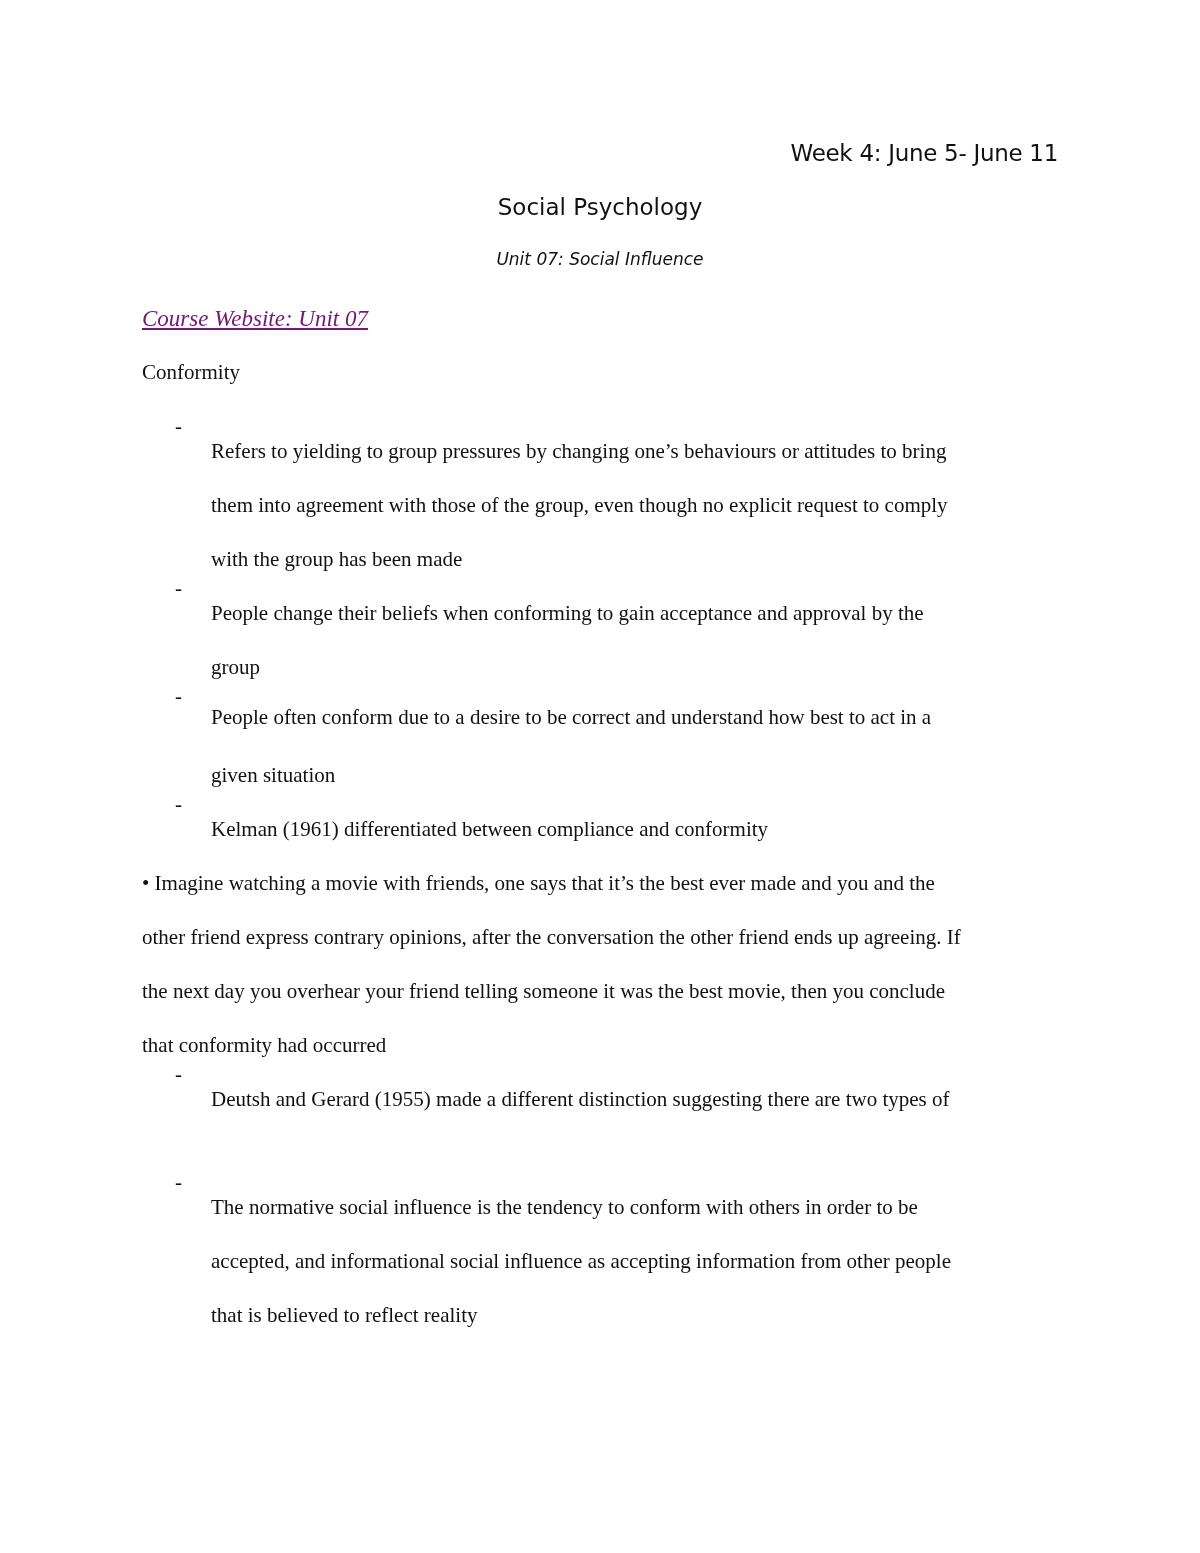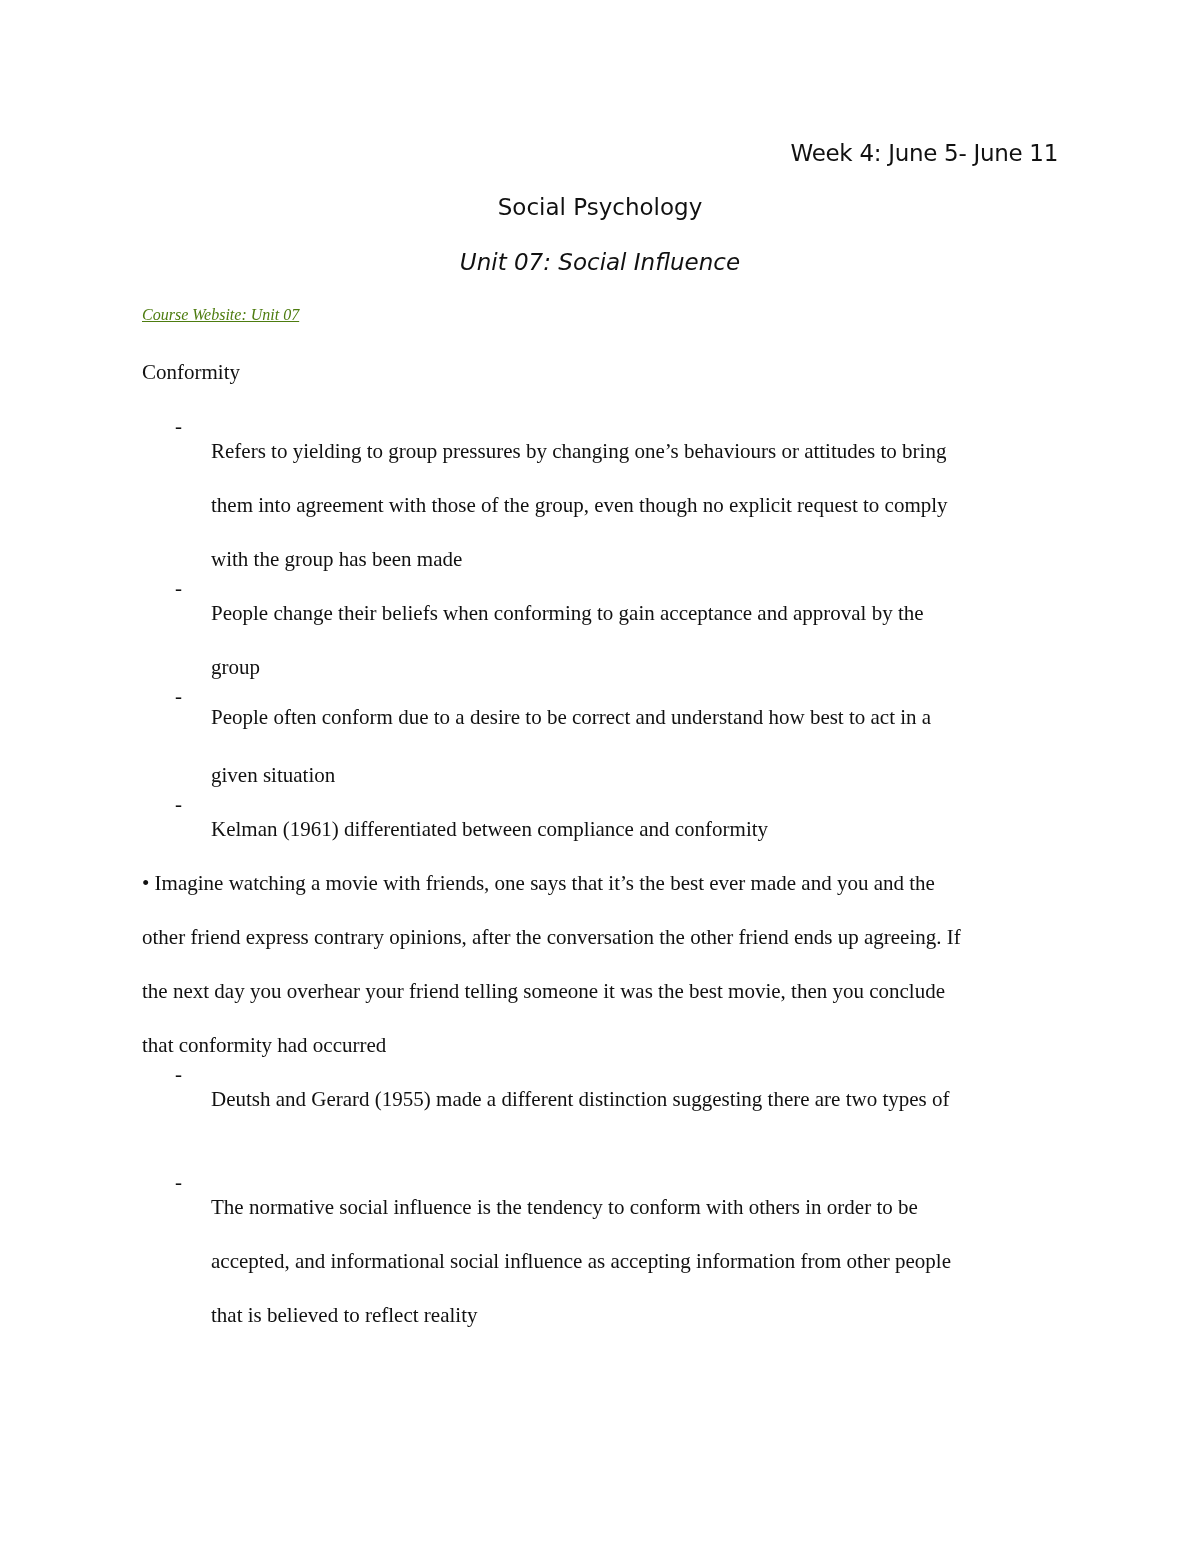--- a/index.html
+++ b/index.html
@@ -2,22 +2,22 @@
 <html><head>
 <meta charset="utf-8">
 <style>
   html, body { margin: 0; padding: 0; background: #ffffff; }
   body { width: 1200px; height: 1553px; position: relative; overflow: hidden; color: #111; }
   .page { position: absolute; left: 0; top: 0; width: 1200px; height: 1553px; }
   .sans { font-family: "DejaVu Sans", sans-serif; }
   .serif { font-family: "Liberation Serif", serif; }
   .week { position: absolute; right: 142px; top: 140px; font-size: 23px; letter-spacing: -0.3px; }
   .title { position: absolute; left: 0; width: 1200px; top: 194px; text-align: center; font-size: 23px; font-weight: normal; }
-  .subtitle { position: absolute; left: 0; width: 1200px; top: 249px; text-align: center; font-size: 23px; font-style: italic; }
-  .link { position: absolute; left: 142px; top: 306px; font-size: 16px; font-style: italic; text-decoration: underline; color: #4d7c0f; }
+  .subtitle { position: absolute; left: 0; width: 1200px; top: 249px; text-align: center; font-size: 17px; font-style: italic; }
+  .link { position: absolute; left: 142px; top: 306px; font-size: 23px; font-style: italic; text-decoration: underline; color: #701a75; }
   .heading { position: absolute; left: 142px; top: 360px; font-size: 21px; font-weight: normal; }
   .line { position: absolute; font-size: 21px; white-space: nowrap; margin-top: 25px; }
   .dash { position: absolute; left: 175px; font-size: 21px; }
 </style>
 </head>
 <body>
 
 <div class="page">
   <div class="week sans">Week 4: June 5- June 11</div>
   <div class="title sans">Social Psychology</div>

